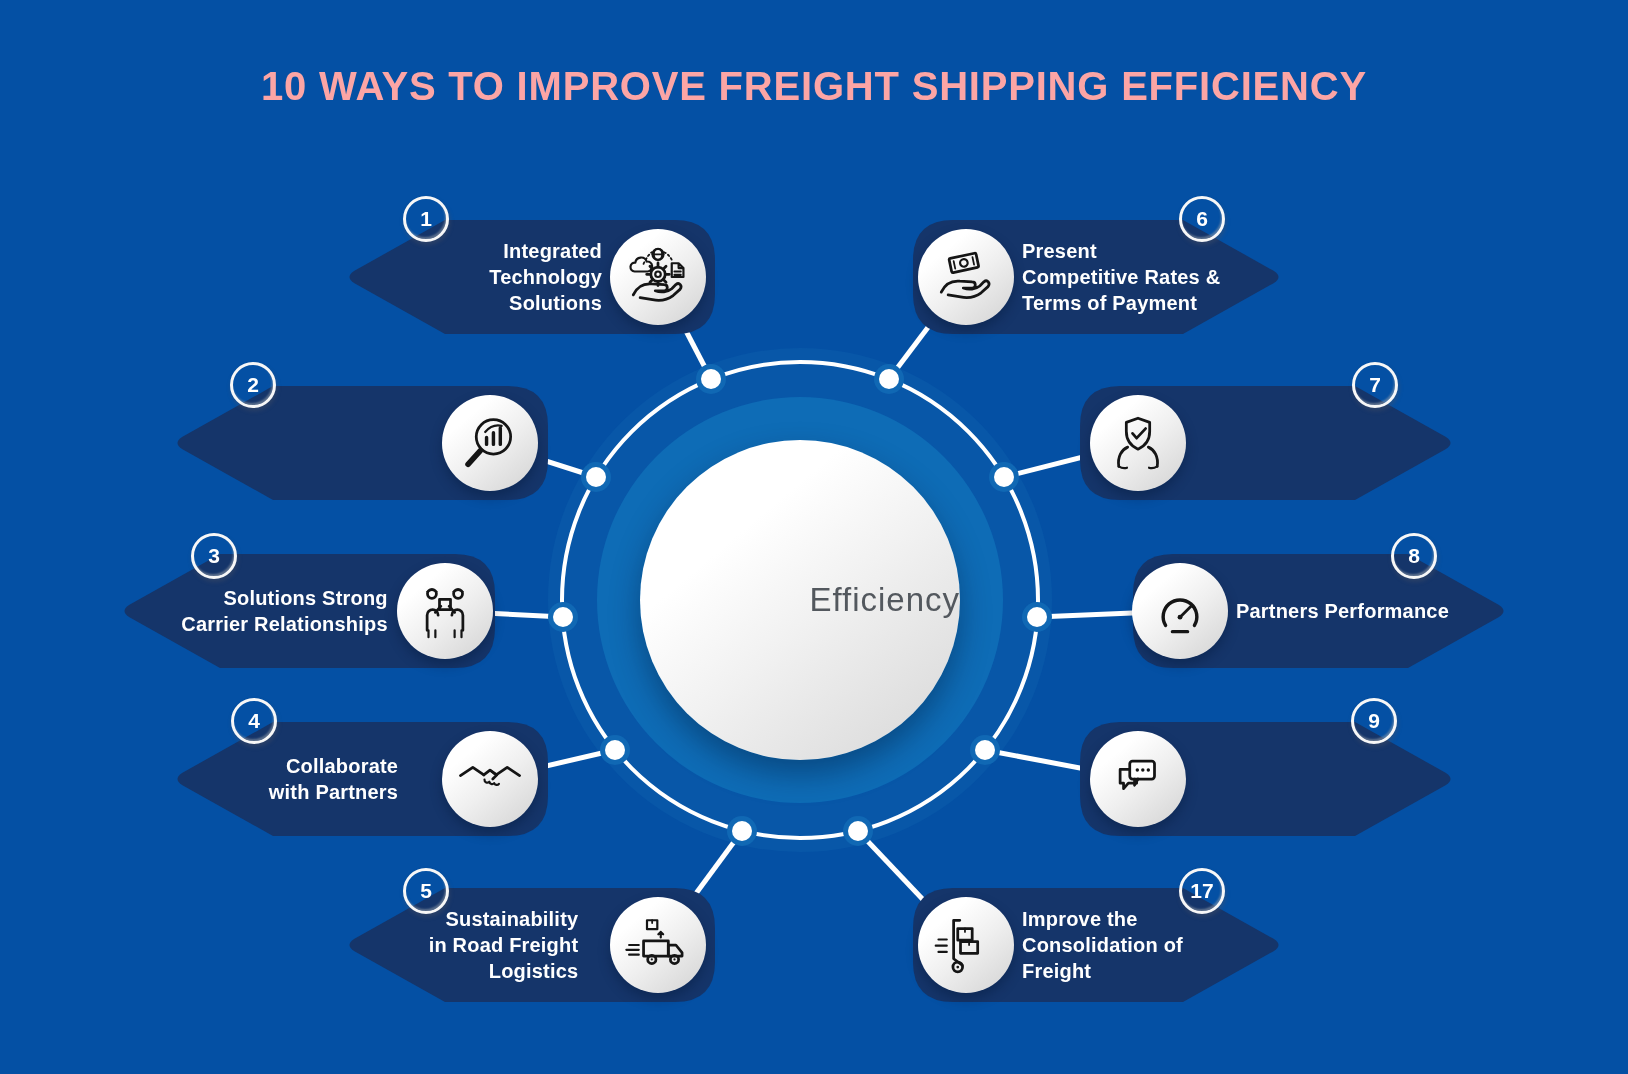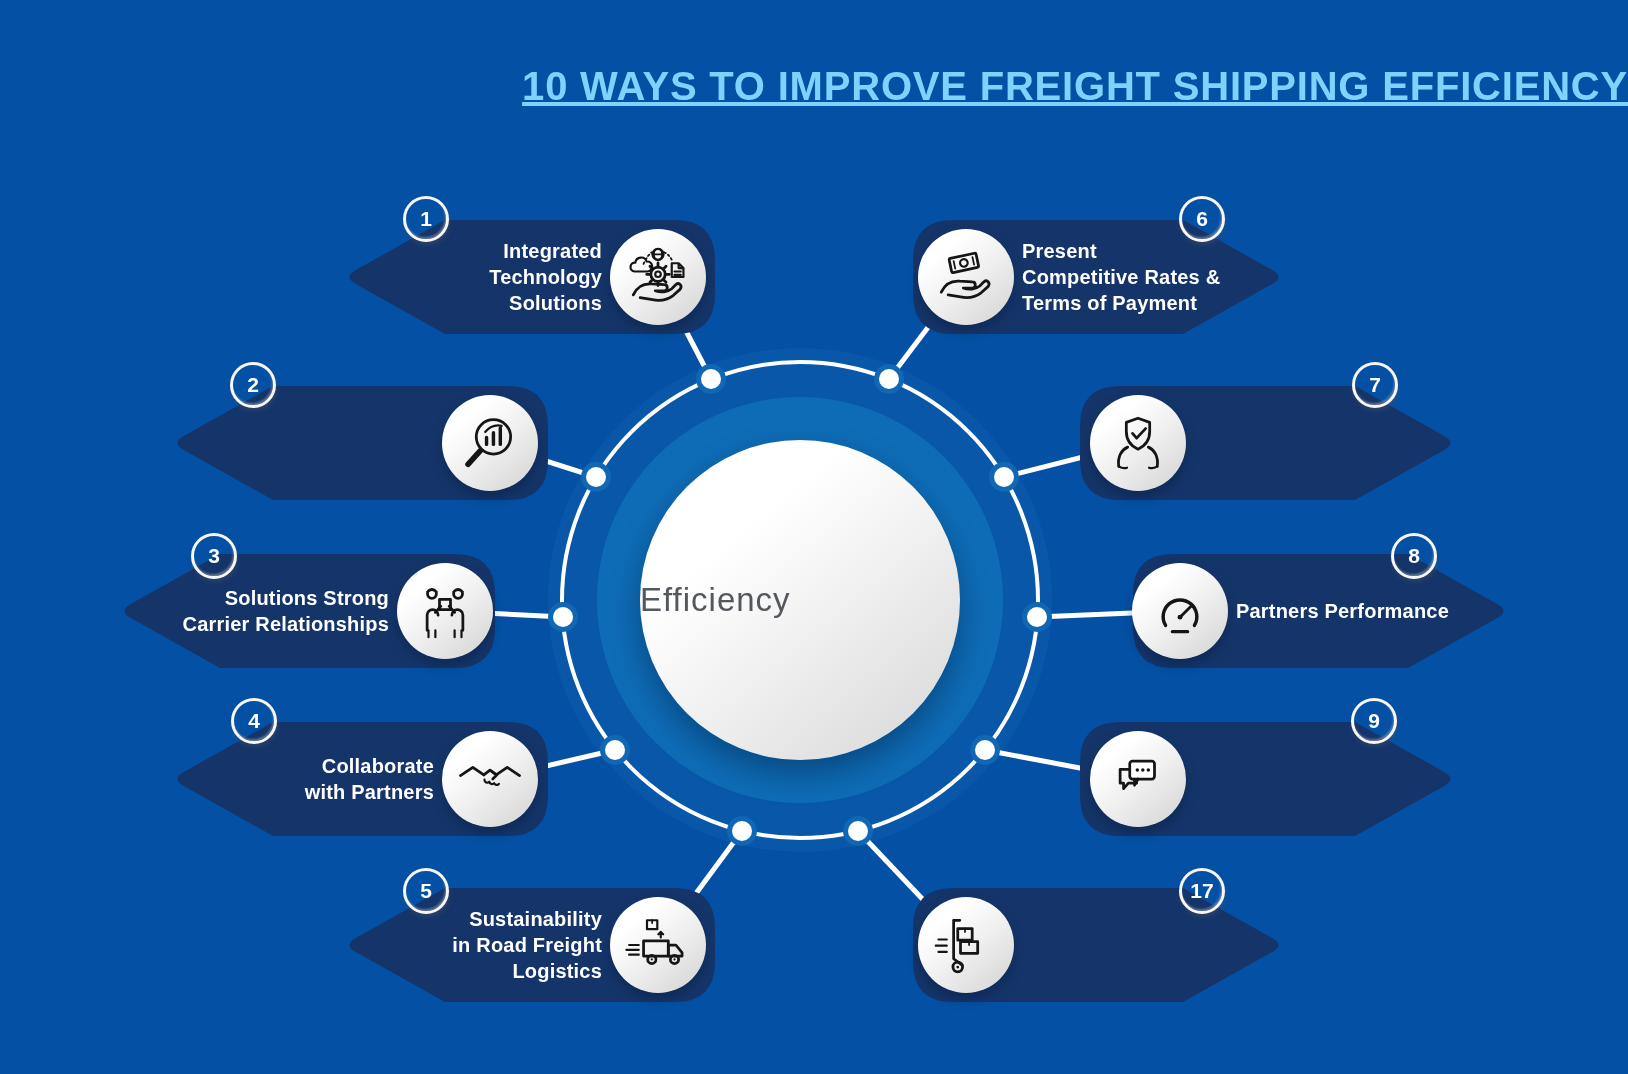--- a/index.html
+++ b/index.html
@@ -1,28 +1,28 @@
 <!DOCTYPE html>
 <html><head>
 <meta charset="utf-8">
 <style>
   html,body{margin:0;padding:0;background:#0450a4;}
   .stage{position:relative;width:1628px;height:1074px;overflow:hidden;background:#0450a4;
          font-family:"Liberation Sans",sans-serif;}
-  .title{position:absolute;top:64px;left:0;width:100%;text-align:right;margin:0;
-         color:#7dd3fc;font-size:40px;font-weight:800;letter-spacing:0.8px;text-decoration:underline;}
+  .title{position:absolute;top:64px;left:0;width:100%;text-align:center;margin:0;
+         color:#fca5a5;font-size:40px;font-weight:800;letter-spacing:0.8px;}
   
   .disc-outer{position:absolute;left:548px;top:348px;width:504px;height:504px;border-radius:50%;
               background:#0857a8;z-index:0;}
   .ring-bright{position:absolute;left:597px;top:397px;width:406px;height:406px;border-radius:50%;
                background:#0e6cb6;z-index:0;}
   .circle-white{position:absolute;left:640px;top:440px;width:320px;height:320px;border-radius:50%;
                 background:linear-gradient(140deg,#ffffff 30%,#f1f1f1 55%,#d6d6d6 100%);
                 box-shadow:0 14px 30px rgba(3,22,55,.4);z-index:2;
-                display:flex;flex-direction:column;align-items:flex-start;justify-content:center;}
+                display:flex;flex-direction:column;align-items:flex-end;justify-content:center;}
   .center-line1{font-size:33px;font-weight:400;color:#53585e;letter-spacing:1px;}
   .center-line2{font-size:44px;font-weight:800;color:#42464b;margin-top:2px;}
   .net{position:absolute;left:0;top:0;z-index:1;}
   .orbit{fill:none;stroke:#ffffff;stroke-width:4;}
   .net line{stroke:#ffffff;stroke-width:5;}
   .halo{fill:#1068b4;}
   .dot{fill:#ffffff;}
   
   .items{position:absolute;left:0;top:0;width:100%;height:100%;z-index:3;}
   .banner{position:absolute;}
@@ -37,21 +37,21 @@
                display:flex;align-items:center;justify-content:center;}
   .icon-circle svg{width:66px;height:66px;}
   .ic{fill:none;stroke:#151515;stroke-width:4;stroke-linecap:round;stroke-linejoin:round;}
   .ic .thin{stroke-width:2.6;}
   .ic .mid{stroke-width:3.2;}
   .ic .fillb{fill:#151515;stroke:none;}
   .ic .wfill{fill:#ffffff;}
   .label{position:absolute;height:114px;display:flex;align-items:center;
          color:#ffffff;font-size:20px;font-weight:700;line-height:26px;letter-spacing:0.2px;}
   .label span{white-space:pre-line;}
-  .label.l{justify-content:flex-end;text-align:right;}
+  .label.l{justify-content:center;text-align:right;}
   .label.r{justify-content:flex-start;text-align:left;}
 </style>
 </head>
 <body>
 
 <div class="stage">
 
   <h1 class="title">10 WAYS TO IMPROVE FREIGHT SHIPPING EFFICIENCY</h1>
 
   <div class="disc-outer"></div>
@@ -293,20 +293,25 @@
       </g>
         </svg>
     </div>
     <div class="badge" style="left:1351px;top:698px">
         <span>9</span>
       </div>
 
     <svg class="banner" style="left:913px;top:888px" width="370" height="114" viewBox="0 0 370 114">
       <path d="M40,0 L270,0 L361,51 Q370,57 361,63 L270,114 L40,114 Q0,114 0,74 L0,40 Q0,0 40,0 Z"></path>
       </svg>
+    <div class="label r" style="left:1022px;top:888px;width:220px">
+        <span>Improve the
+Consolidation of
+Freight</span>
+      </div>
     <div class="icon-circle" style="left:918px;top:897px">
       <svg viewBox="0 0 96 96">
           <g class="ic">
         <path d="M39,12 h-9 v56 l12,9"></path>
         <rect x="36" y="24" width="21" height="17"></rect>
             <path class="thin" d="M46.5,24 v5"></path>
         <rect x="40" y="43" width="25" height="17"></rect>
             <path class="thin" d="M52.5,43 v5"></path>
         <circle cx="36" cy="80" r="7"></circle>
             <circle cx="36" cy="80" r="2" class="fillb"></circle>

